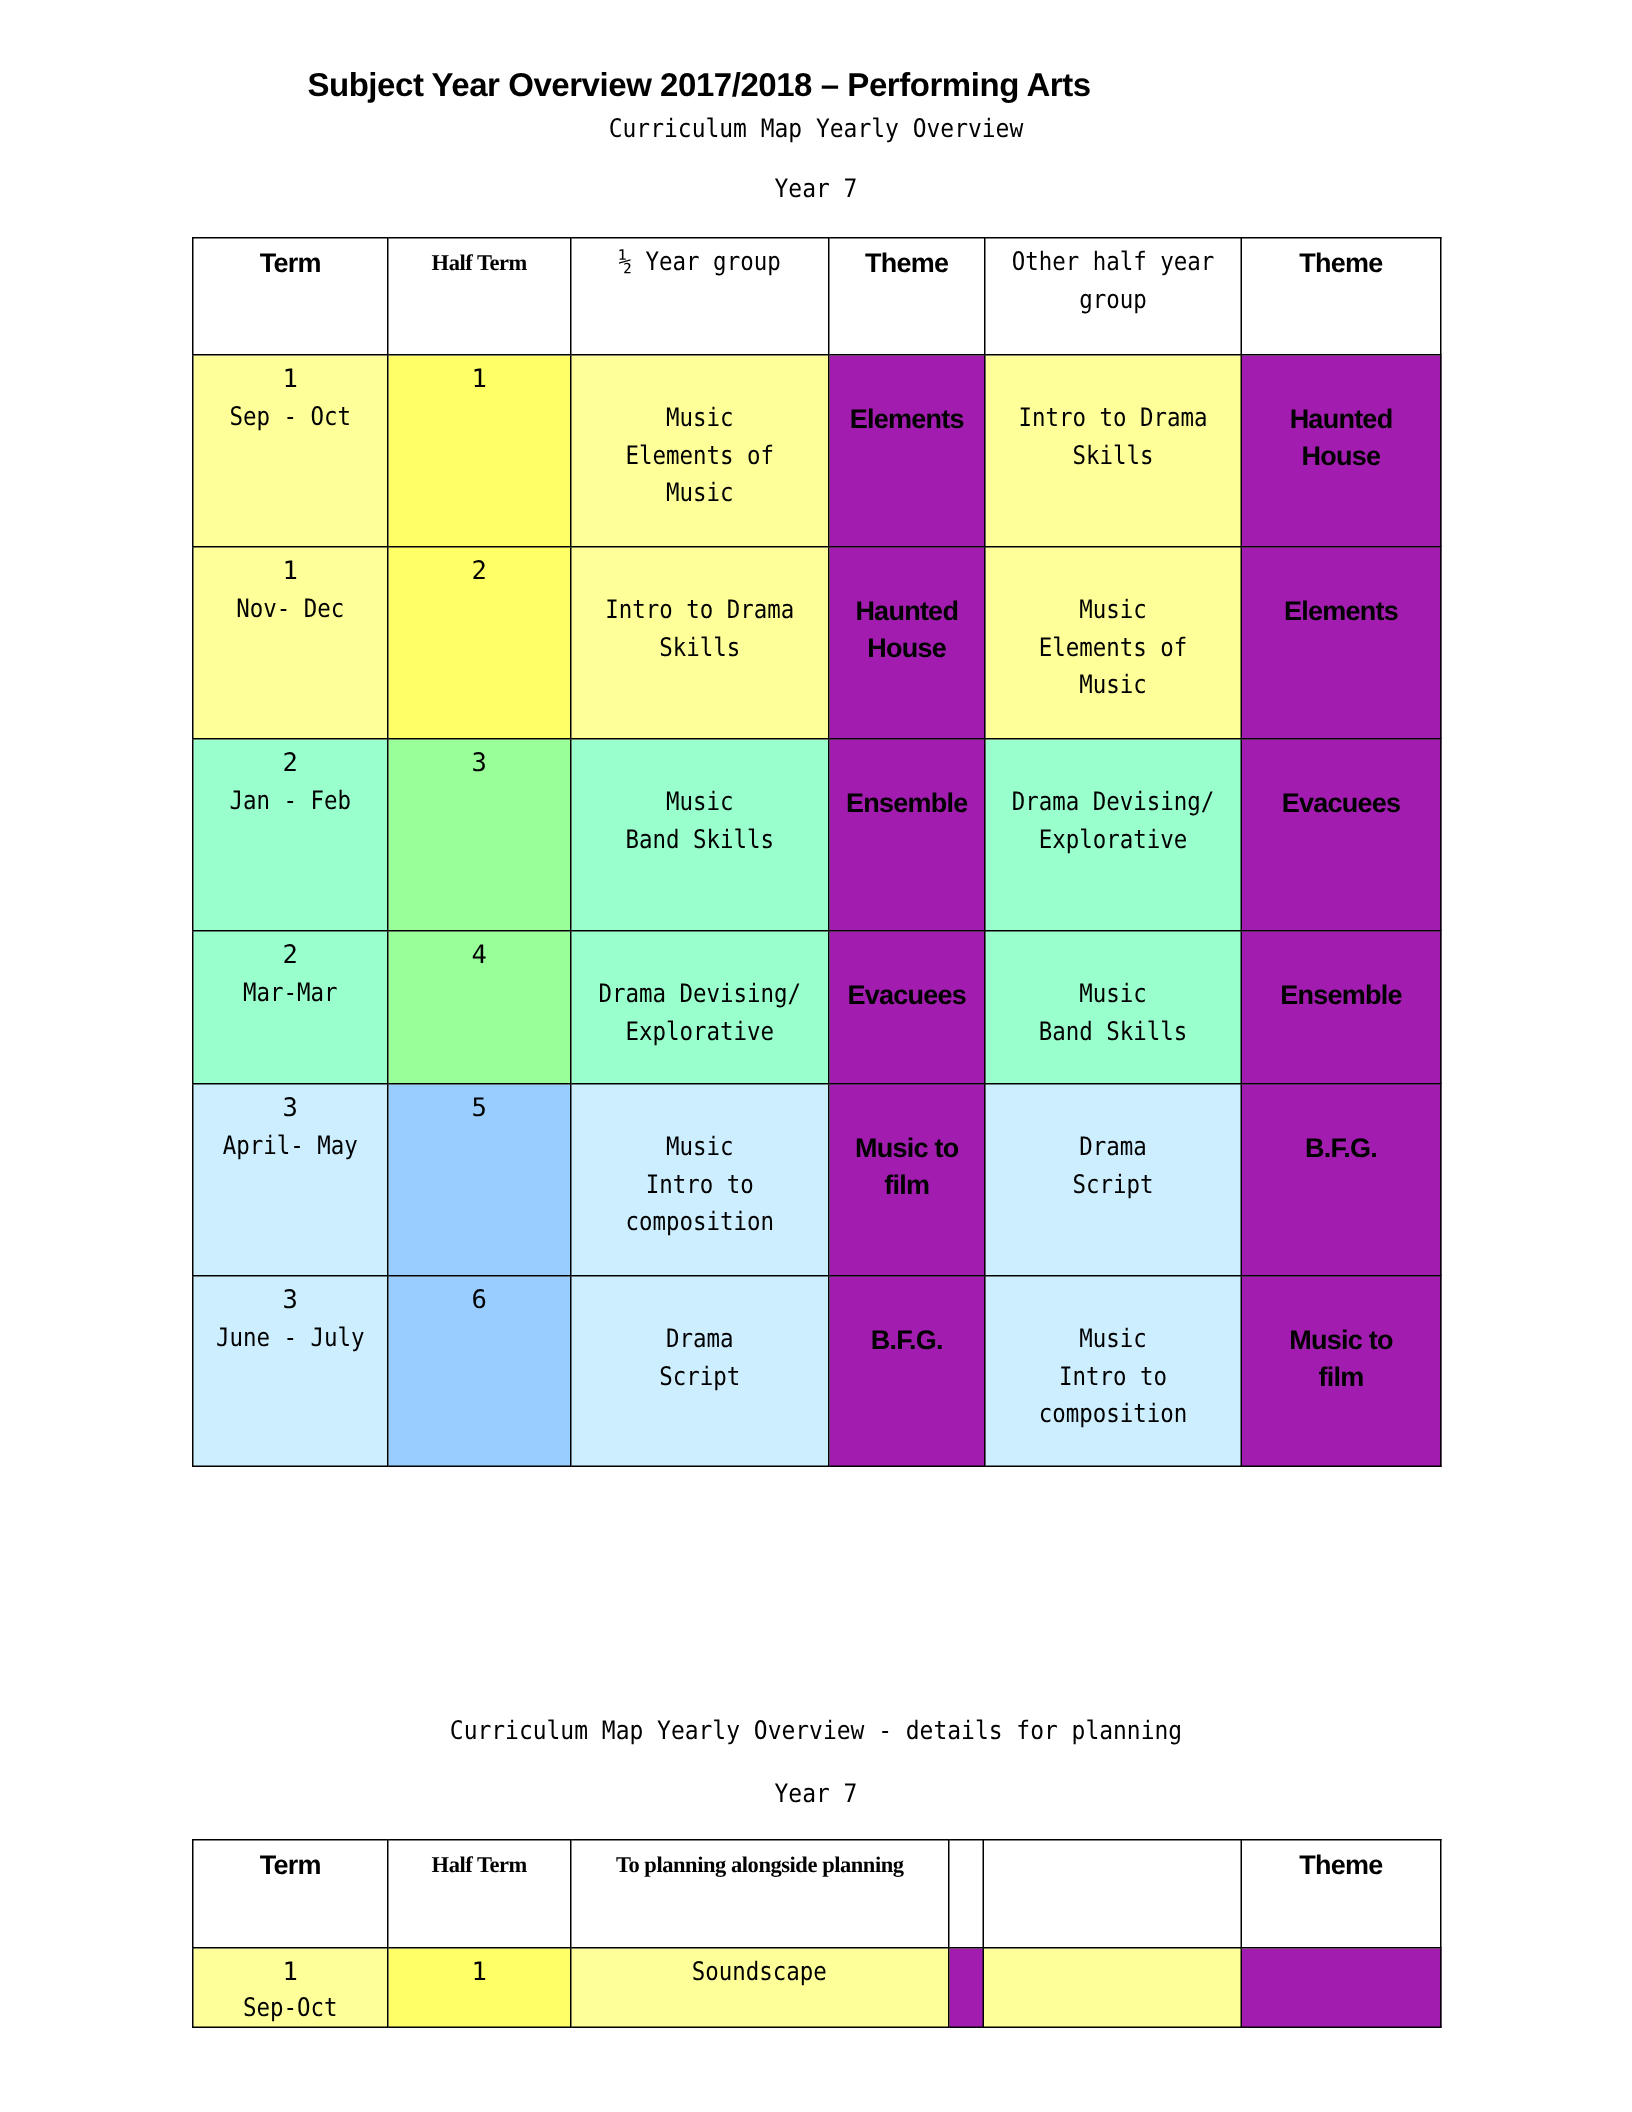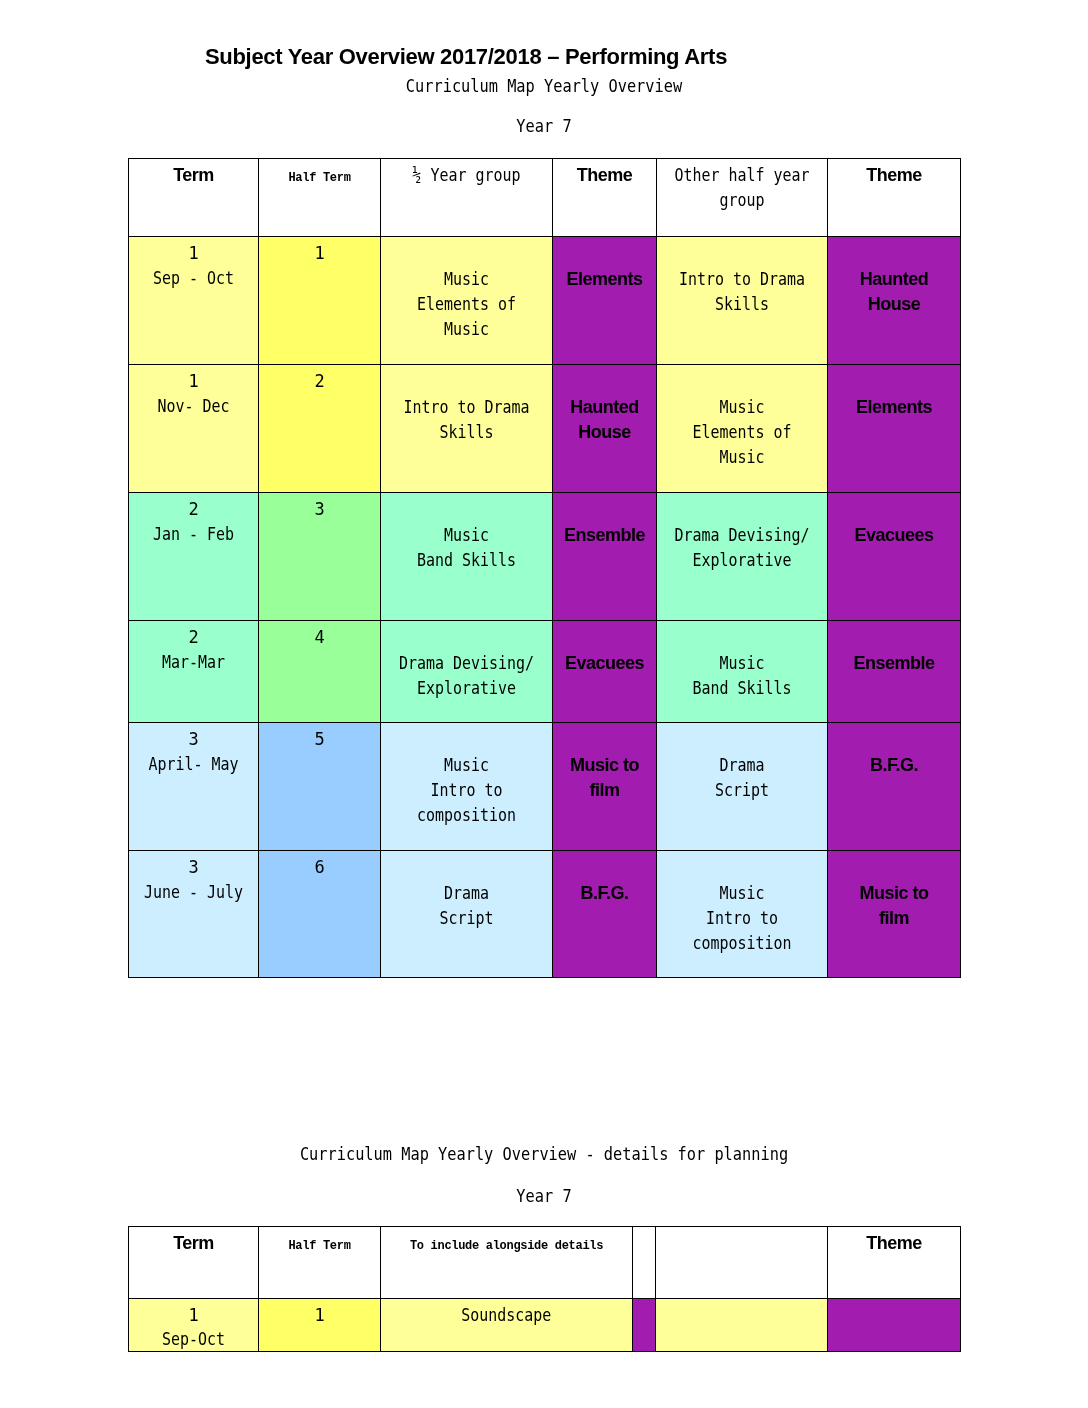--- a/index.html
+++ b/index.html
@@ -3,21 +3,21 @@
 <meta charset="utf-8">
 <style>
   html, body { margin: 0; padding: 0; background: #ffffff; }
   body { width: 1088px; height: 1408px; position: relative; font-family: "DejaVu Sans Mono", monospace; color: #000; }
   .title { position: absolute; left: 0; width: 932px; top: 44px; text-align: center; font-family: "Liberation Sans", sans-serif; font-weight: bold; font-size: 22px; letter-spacing: -0.3px; }
   .subtitle { position: absolute; left: 0; width: 1088px; text-align: center; font-family: "DejaVu Sans Mono", monospace; font-size: 17px; transform: scaleX(0.9); }
   table.map { position: absolute; left: 128px; border-collapse: collapse; table-layout: fixed; }
   table.map td, table.map th { border: 1.5px solid #000; vertical-align: top; text-align: center; padding: 4px 4px 0 4px; font-weight: normal; font-size: 17px; line-height: 25px; }
   .cond { display: inline-block; transform: scaleX(0.88); transform-origin: center; }
   .bold { font-family: "Liberation Sans", sans-serif; font-weight: bold; font-size: 18px; letter-spacing: -0.5px; }
-  .serifb { font-family: Liberation Mono, monospace; font-weight: bold; font-size: 12px; letter-spacing: -0.3px; line-height: 22px; }
+  .serifb { font-family: Liberation Serif, serif; font-weight: bold; font-size: 15px; letter-spacing: -0.3px; line-height: 22px; }
   .pad-top { padding-top: 30px !important; }
   .y1 { background: #ffff99; }
   .y2 { background: #ffff66; }
   .g1 { background: #99ffcc; }
   .g2 { background: #99ff99; }
   .b1 { background: #cceeff; }
   .b2 { background: #99ccff; }
   .w { background: #a21caf; }
   .cellline { display: block; }
 </style>
@@ -198,21 +198,21 @@
       <col style="width:122px">
       <col style="width:252px">
       <col style="width:23px">
       <col style="width:172px">
       <col style="width:133px">
   </colgroup>
   <tbody>
       <tr style="height:72px;">
     <th><span class="bold">Term</span></th>
     <th><span class="serifb">Half Term</span></th>
-    <th><span class="serifb">To include alongside details</span></th>
+    <th><span class="serifb">To planning alongside planning</span></th>
     <th><span></span></th>
     <th><span></span></th>
     <th><span class="bold">Theme</span></th>
   </tr>
   <tr style="height:52px;">
     <td class="y1" style="line-height:24px;">
           <span class="cellline">1</span>
           <span class="cellline cond">Sep-Oct</span>
         </td>
     <td class="y2"><span>1</span></td>

